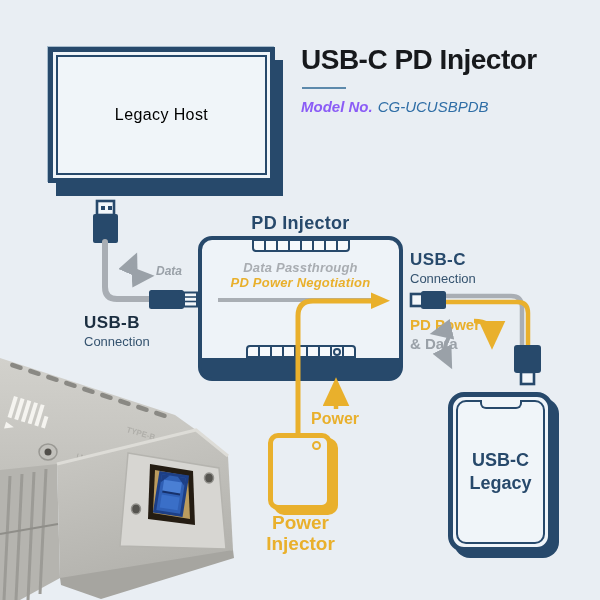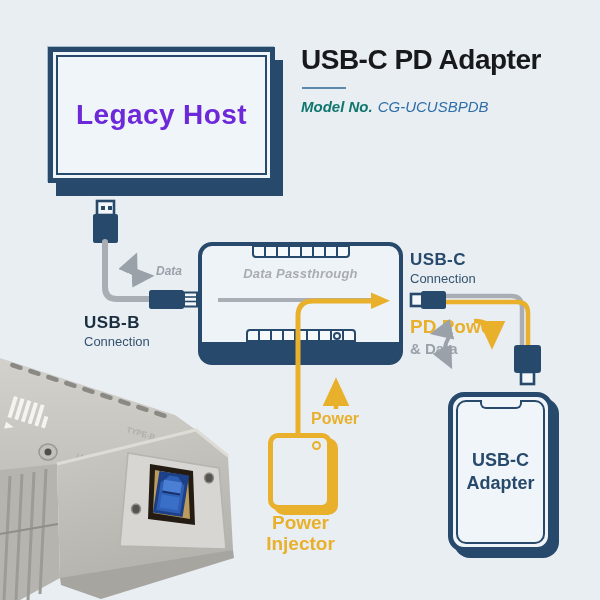--- a/index.html
+++ b/index.html
@@ -3,35 +3,35 @@
 <meta charset="utf-8">
 <style>
   html,body{margin:0;padding:0;}
   body{width:600px;height:600px;background:#e9eef3;font-family:"Liberation Sans",sans-serif;position:relative;overflow:hidden;}
   #stage{position:absolute;inset:0;width:600px;height:600px;}
 
   
   .monitor{position:absolute;left:48px;top:47px;width:227px;height:136px;box-sizing:border-box;
     border:5px solid #27496b;background:#f0f5f9;box-shadow:8px 13px 0 #27496b,-1px -1px 0 #a7bccd;}
   .monitor-inner{position:absolute;inset:3px;border:2px solid #27496b;display:flex;align-items:center;justify-content:center;}
-  .monitor-inner span{font-size:28px;font-weight:bold;color:#6d28d9;letter-spacing:.4px;}
+  .monitor-inner span{font-size:16px;font-weight:normal;color:#000000;letter-spacing:.4px;}
 
   
   .title-block{position:absolute;left:301px;top:44px;width:285px;}
   .title-block h1{margin:0;font-size:28px;font-weight:bold;color:#17191c;letter-spacing:-.5px;}
   .subtitle{font-size:15.5px;color:#3b3f45;margin-top:5px;}
   .divider{width:44px;height:2px;background:#5c89ab;margin:11px 0 9px 1px;}
   .model-line{font-style:italic;font-size:15px;}
-  .model-label{font-weight:bold;color:#0f766e;margin-right:5px;}
+  .model-label{font-weight:bold;color:#8b5cf6;margin-right:5px;}
   .model-value{color:#2f6ea6;text-align:right;}
 
   
   .pdi-title{position:absolute;left:198px;top:213px;width:205px;text-align:center;
     font-size:18px;font-weight:bold;color:#27496b;letter-spacing:.3px;}
-  .injector{position:absolute;left:198px;top:242px;width:205px;height:123px;box-sizing:border-box;
+  .injector{position:absolute;left:198px;top:236px;width:205px;height:145px;box-sizing:border-box;
     border:4px solid #27496b;border-radius:14px;background:#eef3f8;}
   .inj-bar{position:absolute;left:-1px;right:-1px;bottom:-1px;height:20px;background:#27496b;border-radius:0 0 11px 11px;}
   .comb{position:absolute;left:50%;transform:translateX(-50%);display:flex;}
   .comb-top{top:-1px;}
   .comb-bottom{bottom:19px;}
   .cell{width:14px;height:13px;box-sizing:border-box;border:2px solid #27496b;background:#f6f9fc;margin-right:-2px;position:relative;}
   .comb-top .cell:first-child{border-bottom-left-radius:4px;}
   .comb-top .cell:last-child{border-bottom-right-radius:4px;margin-right:0;}
   .comb-bottom .cell:first-child{border-top-left-radius:4px;}
   .comb-bottom .cell:last-child{border-top-right-radius:4px;margin-right:0;}
@@ -43,21 +43,21 @@
 
   
   .lbl-l1{font-size:17px;font-weight:bold;letter-spacing:.4px;}
   .lbl-l2{font-size:13px;margin-top:1px;color:#35536f;}
   .usbb-label{position:absolute;left:84px;top:313px;width:108px;text-align:left;}
   .usbb-label .lbl-l1{color:#1b2e40;}
   .usbc-label{position:absolute;left:410px;top:250px;text-align:left;}
   .usbc-label .lbl-l1{color:#27496b;}
   .data-label{position:absolute;left:156px;top:264px;font-size:12px;font-weight:bold;font-style:italic;color:#9aa1a8;}
   .pdpower-label{position:absolute;left:410px;top:316px;}
-  .pp1{color:#e9b02c;font-weight:bold;font-size:19px;}
+  .pp1{color:#e9b02c;font-weight:bold;font-size:15px;}
   .pp2{color:#9aa1a8;font-weight:bold;font-size:15px;margin-top:2px;}
   .power-label{position:absolute;left:311px;top:410px;font-size:16px;font-weight:bold;color:#e9b02c;}
 
   
   .adapter{position:absolute;left:268px;top:433px;width:64px;height:77px;box-sizing:border-box;
     border:5px solid #e9b02c;border-radius:10px;background:#e9eef3;box-shadow:6px 5px 0 #e9b02c;}
   .adapter-dot{position:absolute;top:3px;right:6px;width:5px;height:5px;border:2.5px solid #e9b02c;border-radius:50%;}
   .adapter-label{position:absolute;left:240px;top:512px;width:121px;text-align:center;
     font-size:19px;font-weight:bold;color:#e9b02c;line-height:21px;}
 
@@ -79,39 +79,41 @@
 
 <div id="stage">
 
   <div class="monitor">
     <div class="monitor-inner">
       <span>Legacy Host</span>
     </div>
   </div>
 
   <div class="title-block">
-    <h1>USB-C PD Adapter</h1>
+    <h1>USB-C PD Injector</h1>
     <div class="divider"></div>
     <div class="model-line">
       <span class="model-label">Model No.</span><span class="model-value">CG-UCUSBPDB</span>
     </div>
   </div>
 
+  <div class="pdi-title">PD Injector</div>
   <div class="injector">
     <div class="comb comb-top">
       <div class="cell"></div>
         <div class="cell"></div>
         <div class="cell"></div>
         <div class="cell"></div>
       <div class="cell"></div>
         <div class="cell"></div>
         <div class="cell"></div>
         <div class="cell"></div>
     </div>
     <div class="inj-text inj-text1">Data Passthrough</div>
+    <div class="inj-text inj-text2">PD Power Negotiation</div>
     <div class="comb comb-bottom">
       <div class="cell"></div>
         <div class="cell"></div>
         <div class="cell"></div>
         <div class="cell"></div>
       <div class="cell"></div>
         <div class="cell"></div>
         <div class="cell"></div>
         <div class="cell dot"></div>
       <div class="cell"></div>
@@ -140,21 +142,21 @@
   <div class="adapter-label">
     <div>Power</div>
     <div>Injector</div>
   </div>
 
   <div class="phone">
     <div class="phone-inner">
       <div class="notch"></div>
       <div class="phone-label">
         <div>USB-C</div>
-        <div>Adapter</div>
+        <div>Legacy</div>
       </div>
     </div>
   </div>
 
   <svg id="wires" width="600" height="600" viewBox="0 0 600 600">
     <defs>
       <marker id="ag" markerWidth="7" markerHeight="7" refX="3.2" refY="3" orient="auto">
         <path d="M0 0 L6.5 3 L0 6 Z" fill="#9aa1a8"></path>
       </marker>
       <marker id="ay" markerWidth="7" markerHeight="7" refX="3.2" refY="3" orient="auto">

